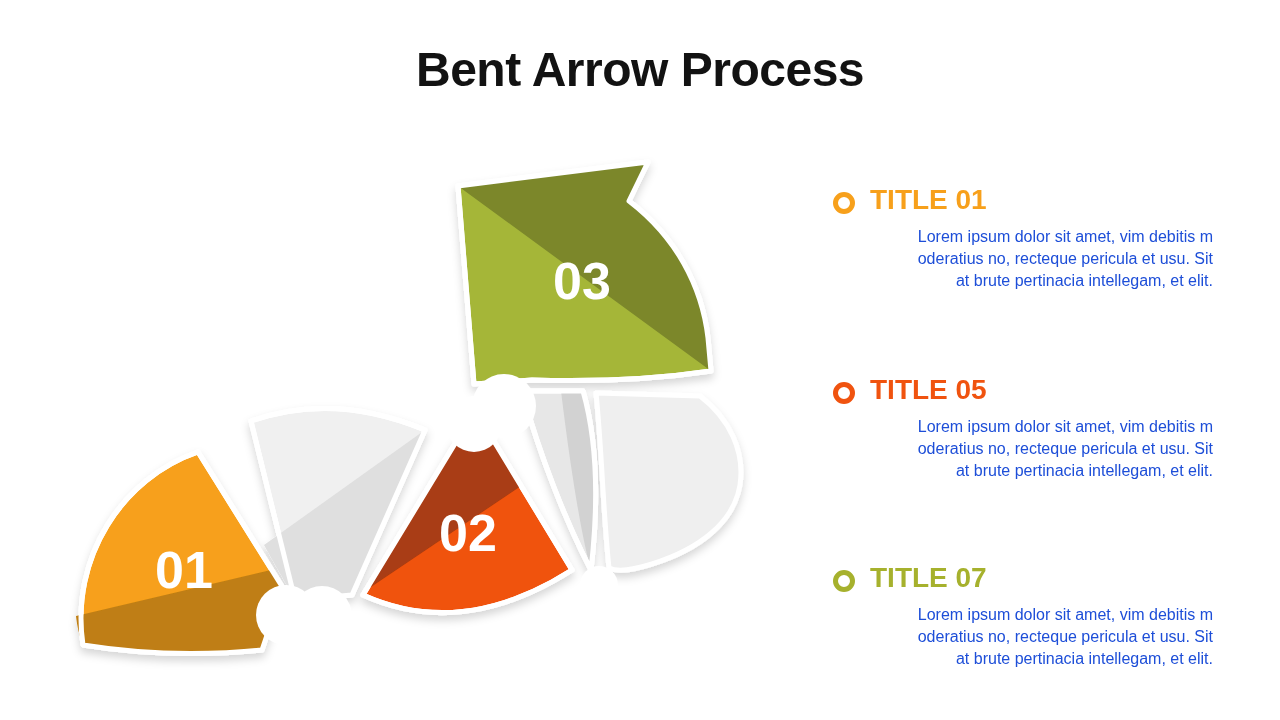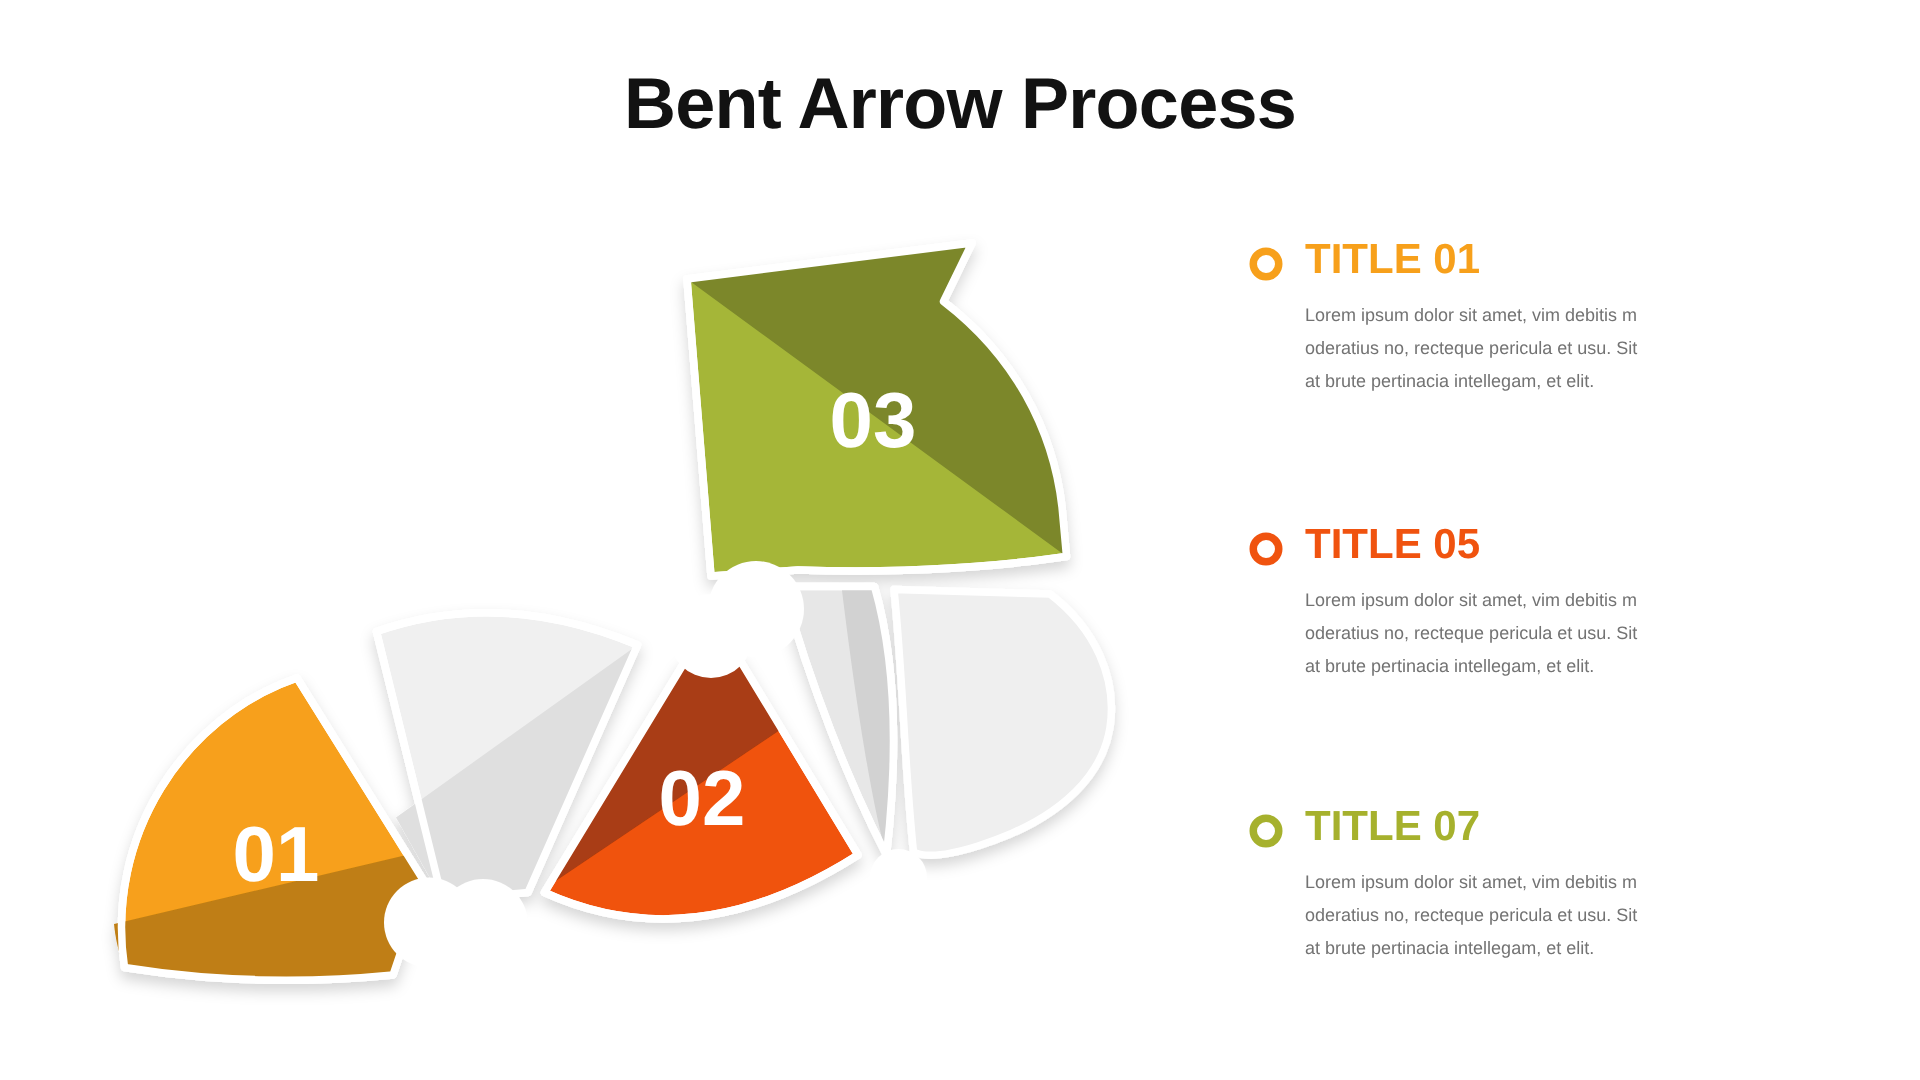--- a/index.html
+++ b/index.html
@@ -20,21 +20,21 @@
 
   .diagram-svg { position: absolute; left: 0; top: 0; width: 1280px; height: 720px; }
 
   .seg-label {
     font-family: "Liberation Sans", sans-serif;
     font-weight: 700; font-size: 52px; fill: #ffffff;
     text-anchor: middle; dominant-baseline: central;
   }
 
   .sections { position: absolute; left: 0; top: 0; }
-  .section { position: absolute; left: 833px; width: 380px; }
+  .section { position: absolute; left: 833px; width: 380px; margin-top: 27px; }
   .section-1 { top: 158px; }
   .section-2 { top: 348px; }
   .section-3 { top: 536px; }
 
   .ring-icon {
     position: absolute; left: 0; top: 7px;
     width: 12px; height: 12px; border-radius: 50%;
     border: 5px solid #F7A01B; background: transparent;
   }
   .section-2 .ring-icon { border-color: #F0530F; }
@@ -44,21 +44,21 @@
     margin: 0 0 0 37px; padding: 0;
     font-size: 28px; font-weight: 700; line-height: 30px;
     letter-spacing: 0px;
   }
   .accent-1 { color: #F7A01B; }
   .accent-2 { color: #F0530F; }
   .accent-3 { color: #A6B12D; }
 
   .section-body {
     margin: 11px 0 0 37px;
-    font-size: 12px; line-height: 22px; color: #737373;
+    font-size: 16px; line-height: 22px; color: #1d4ed8; text-align: right;
   }
   .body-line { white-space: nowrap; }
 </style>
 </head>
 <body>
 
 <div class="slide">
 
   <h1 class="slide-title">Bent Arrow Process</h1>
 

